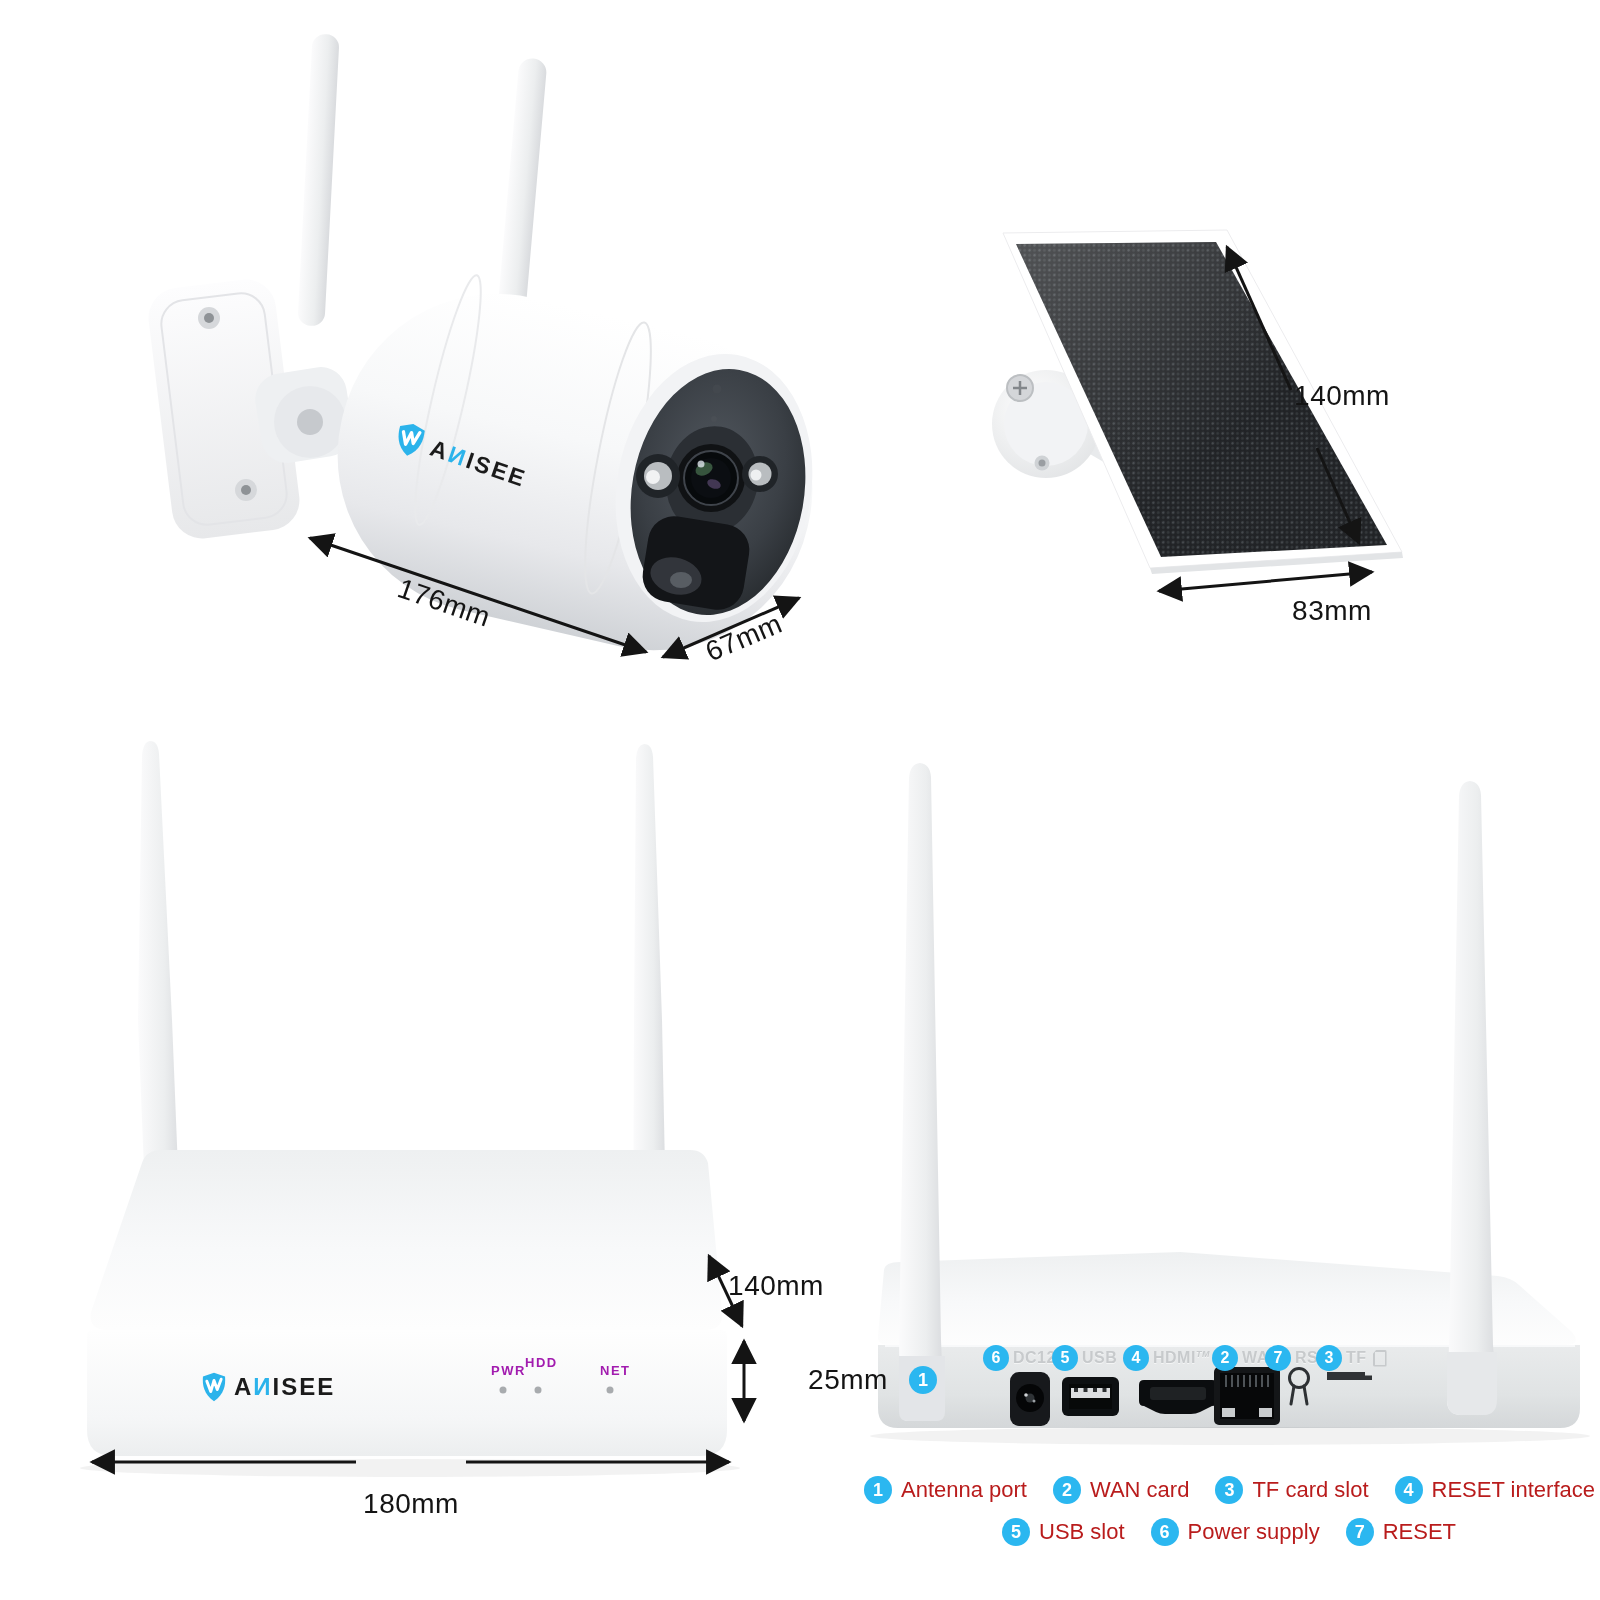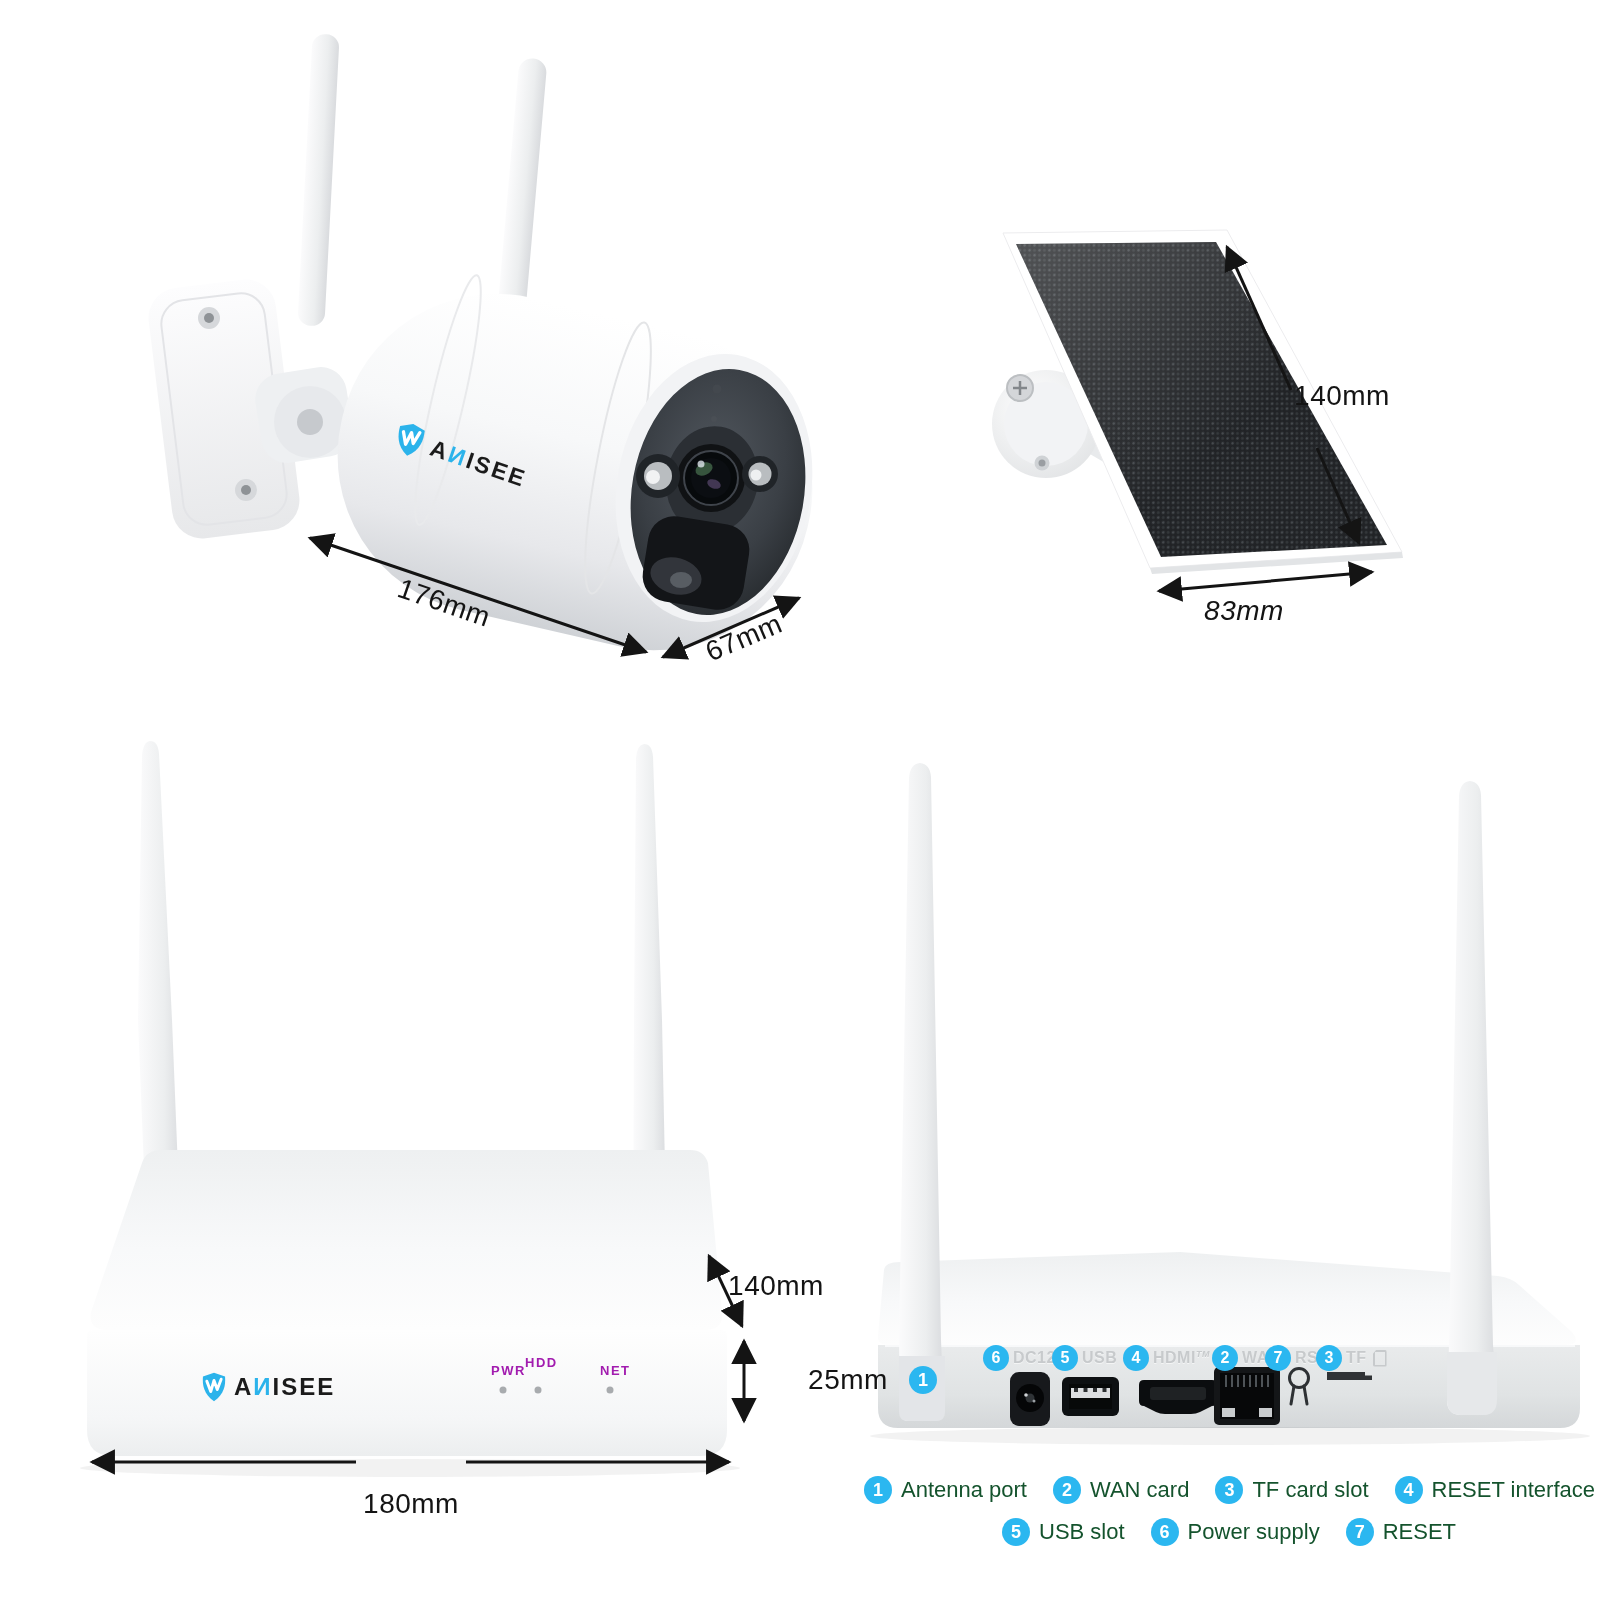--- a/index.html
+++ b/index.html
@@ -29,21 +29,21 @@
   .port-label sup{font-size:9px;font-style:italic;}
   .tf-icon{width:10px;height:13px;border:2px solid #c7cacc;border-radius:2px;
            clip-path:polygon(0 28%,28% 0,100% 0,100% 100%,0 100%);margin-left:2px;}
   .ant-badge{position:absolute;left:909px;top:1366px;width:28px;height:28px;font-size:18px;}
   
   .legend-row{position:absolute;display:flex;align-items:center;gap:26px;}
   .legend-row1{left:864px;top:1476px;}
   .legend-row2{left:1002px;top:1518px;}
   .legend-item{display:flex;align-items:center;gap:9px;}
   .legend-item .badge{width:28px;height:28px;font-size:18px;}
-  .legend-label{font-size:22px;color:#14532d;white-space:nowrap;}
+  .legend-label{font-size:22px;color:#b91c1c;white-space:nowrap;}
 </style>
 </head>
 <body>
 
 <div class="canvas">
 
   <svg class="shapes" width="1600" height="1600" viewBox="0 0 1600 1600">
     <defs>
       <marker id="ah" viewBox="0 0 10 10" refX="9" refY="5" markerWidth="8.5" markerHeight="8.5" orient="auto-start-reverse">
           <path d="M0,0 L10,5 L0,10 z" fill="#141414"></path>
@@ -225,21 +225,21 @@
     <svg class="shield" width="30" height="34" style="transform:rotate(-8deg)">
         <use href="#shield-sym"></use>
       </svg>
     <div class="logo-text"><span>A</span><span class="accent">И</span><span>ISEE</span></div>
   </div>
 
   <div class="dim" style="left:444px;top:603px;transform:translate(-50%,-50%) rotate(19deg);">176mm</div>
   <div class="dim" style="left:744px;top:638px;transform:translate(-50%,-50%) rotate(-23deg);">67mm</div>
 
   <div class="dim" style="left:1342px;top:396px;transform:translate(-50%,-50%);">140mm</div>
-  <div class="dim" style="left:1244px;top:611px;transform:translate(-50%,-50%);font-style:italic;">83mm</div>
+  <div class="dim" style="left:1332px;top:611px;transform:translate(-50%,-50%);">83mm</div>
 
   <div class="logo nvr-logo">
     <svg class="shield" width="26" height="30">
         <use href="#shield-sym"></use>
       </svg>
     <div class="logo-text"><span>A</span><span class="accent">И</span><span>ISEE</span></div>
   </div>
   <div class="led-label" style="left:491px;top:1363px;">PWR</div>
   <div class="led-label" style="left:525px;top:1355px;">HDD</div>
   <div class="led-label" style="left:600px;top:1363px;">NET</div>

